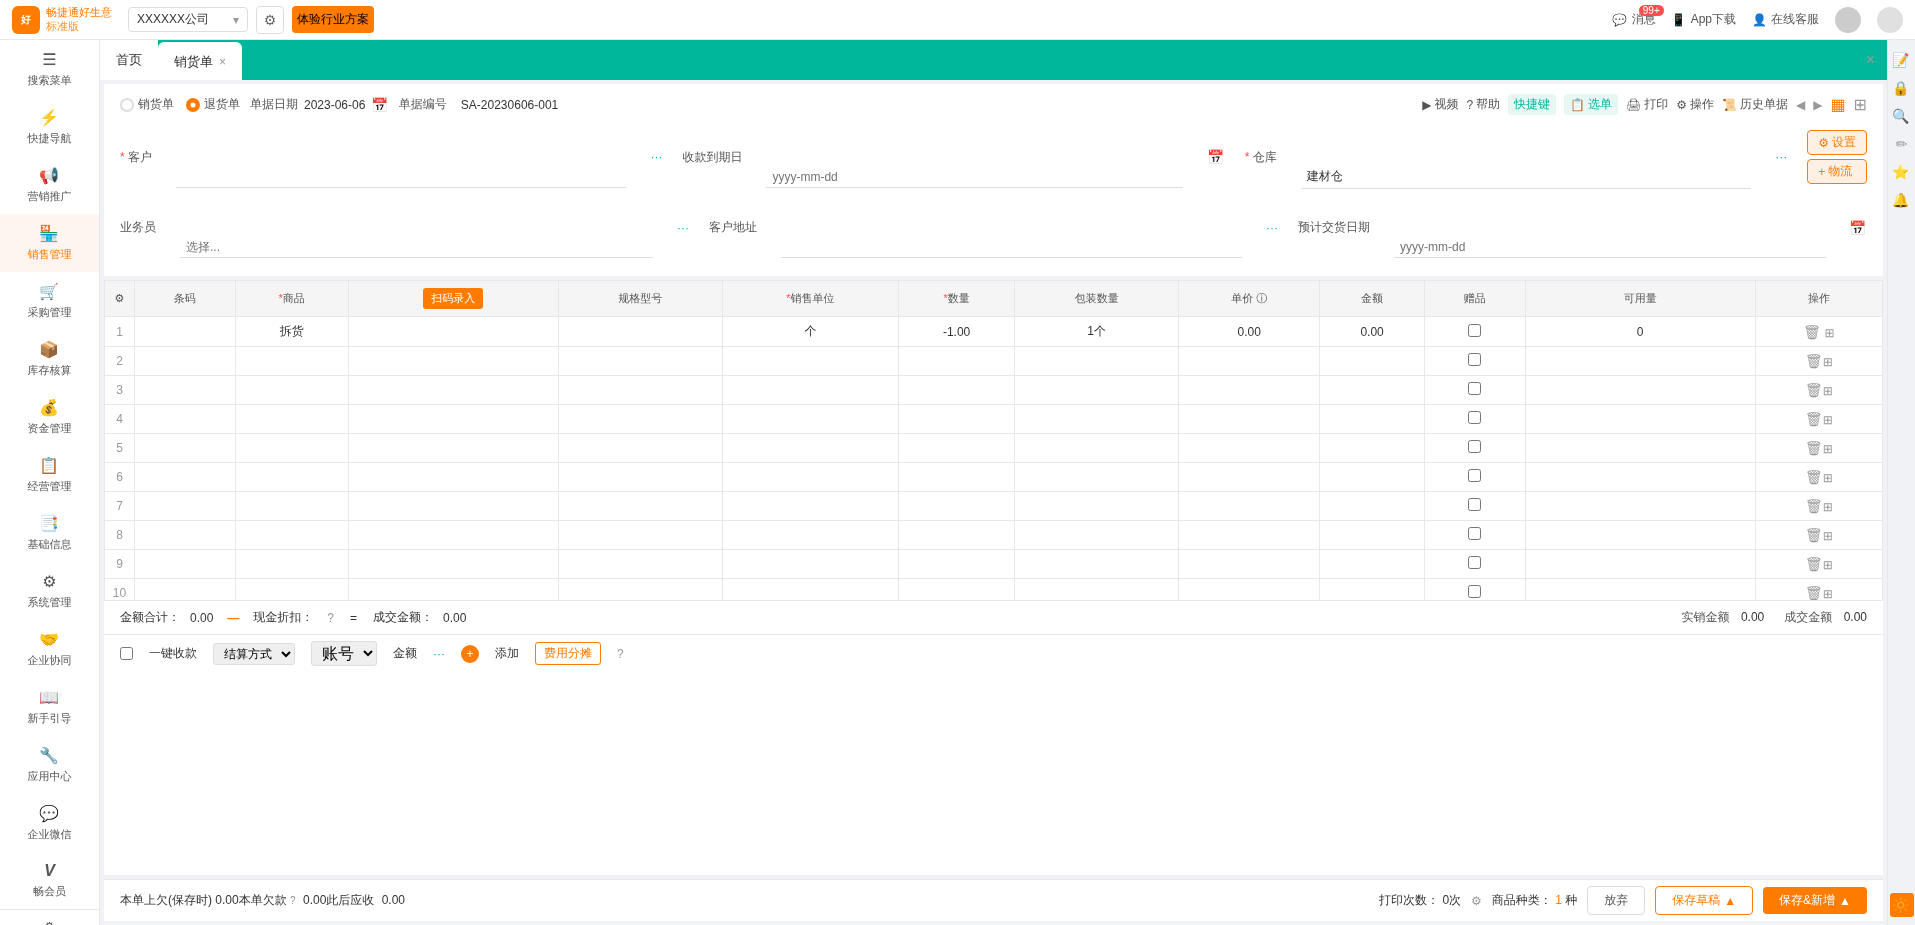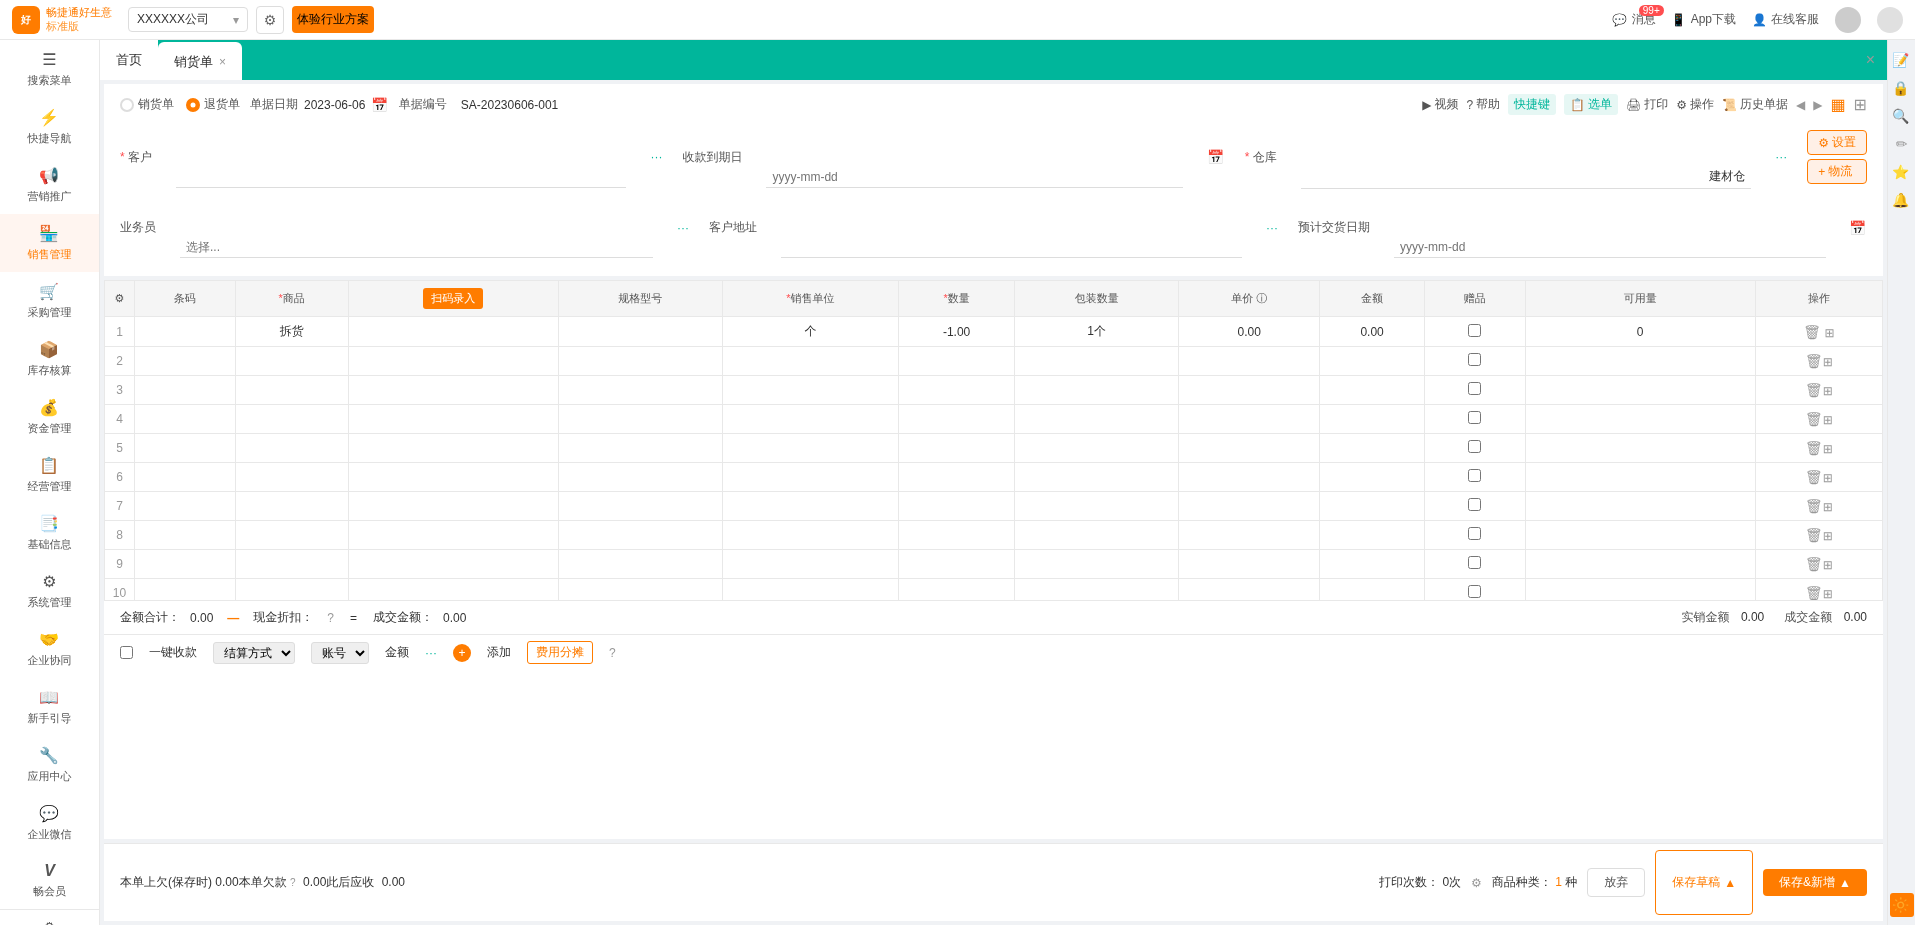--- a/index.html
+++ b/index.html
@@ -72,21 +72,21 @@
     
     .footer-calc { background: #fff; padding: 8px 16px; border-top: 1px solid #e8e8e8; display: flex; align-items: center; gap: 10px; font-size: 12px; }
     .footer-bottom { background: #fff; padding: 6px 16px; border-top: 1px solid #e8e8e8; display: flex; align-items: center; gap: 16px; font-size: 12px; }
     .expense-btn { border: 1px solid #ff7c00; color: #ff7c00; background: #fff; border-radius: 3px; padding: 2px 8px; cursor: pointer; font-size: 12px; }
     .bottom-bar { background: #fff; padding: 6px 16px; border-top: 1px solid #e8e8e8; display: flex; align-items: center; gap: 10px; font-size: 12px; }
     .bottom-left { display: flex; flex: 1; }
     .bottom-info { color: #555; }
     .bottom-info span { color: #333; font-weight: 500; }
     .bottom-right { display: flex; align-items: center; gap: 10px; margin-left: auto; }
     .abandon-btn { border: 1px solid #ddd; background: #fff; border-radius: 4px; padding: 5px 16px; cursor: pointer; font-size: 12px; color: #555; }
-    .save-draft-btn { border: 1px solid #ff7c00; background: #fff; border-radius: 4px; padding: 23px 16px; cursor: pointer; font-size: 12px; color: #ff7c00; display: flex; align-items: center; gap: 4px; }
+    .save-draft-btn { border: 1px solid #ff7c00; background: #fff; border-radius: 4px; padding: 5px 16px; cursor: pointer; font-size: 12px; color: #ff7c00; display: flex; align-items: center; gap: 4px; }
     .save-new-btn { background: #ff7c00; border: none; border-radius: 4px; padding: 5px 16px; cursor: pointer; font-size: 12px; color: #fff; display: flex; align-items: center; gap: 4px; }
 
     
     .right-panel { width: 28px; background: #f0f2f5; border-left: 1px solid #e8e8e8; display: flex; flex-direction: column; align-items: center; padding-top: 8px; gap: 4px; }
     .right-icon { width: 24px; height: 24px; display: flex; align-items: center; justify-content: center; cursor: pointer; color: #999; font-size: 14px; border-radius: 3px; }
     .right-icon.active { background: #ff7c00; color: #fff; }
 
     .close-icon-btn { margin-left: auto; color: #999; cursor: pointer; font-size: 16px; padding: 0 12px; }
 
     .table-container { overflow: auto; max-height: 320px; }
@@ -278,21 +278,21 @@
           <div class="form-field" style="flex:2;">
             <span class="field-label"><span class="required">*</span> <span>客户</span></span>
             <input class="field-input" type="text" value="" style="">
             <span class="dots-btn">···</span>
           </div>
           <div class="form-field" style="flex:2;">
             <span class="field-label">收款到期日</span>
             <input class="field-input" type="text" placeholder="yyyy-mm-dd" style="">
             <span class="calendar-icon">📅</span>
           </div>
-          <div class="form-field" style="flex:2;text-align:right;">
+          <div class="form-field" style="flex:2;">
             <span class="field-label"><span class="required">*</span> <span>仓库</span></span>
             <span class="field-input warehouse-value">建材仓</span>
             <span class="dots-btn">···</span>
           </div>
           <div class="form-buttons-right">
             <button class="form-btn btn-setting">
               <span>⚙</span>
               <span>设置</span>
             </button>
             <button class="form-btn btn-logistics">
@@ -525,21 +525,21 @@
             </div>
           </div>
         </div>
 
         <div class="footer-bottom">
           <input type="checkbox" style="">
           <span>一键收款</span>
           <select style="border:1px solid #ddd;border-radius:3px;padding:2px 6px;font-size:12px;">
             <option>结算方式</option>
           </select>
-          <select style="border:1px solid #ddd;border-radius:3px;padding:2px 6px;font-size:12px;">
+          <select style="border:1px solid #ddd;border-radius:3px;padding:2px 6px;font-size:16px;">
             <option>账号</option>
           </select>
           <span>金额</span>
           <span style="color:#00b69b;cursor:pointer;">···</span>
           <button style="background:#ff7c00;border:none;border-radius:50%;width:18px;height:18px;color:#fff;cursor:pointer;font-size:12px;display:flex;align-items:center;justify-content:center;">+</button>
           <span>添加</span>
           <button class="expense-btn">费用分摊</button>
           <span style="color:#999;cursor:pointer;">?</span>
         </div>
       </div>

